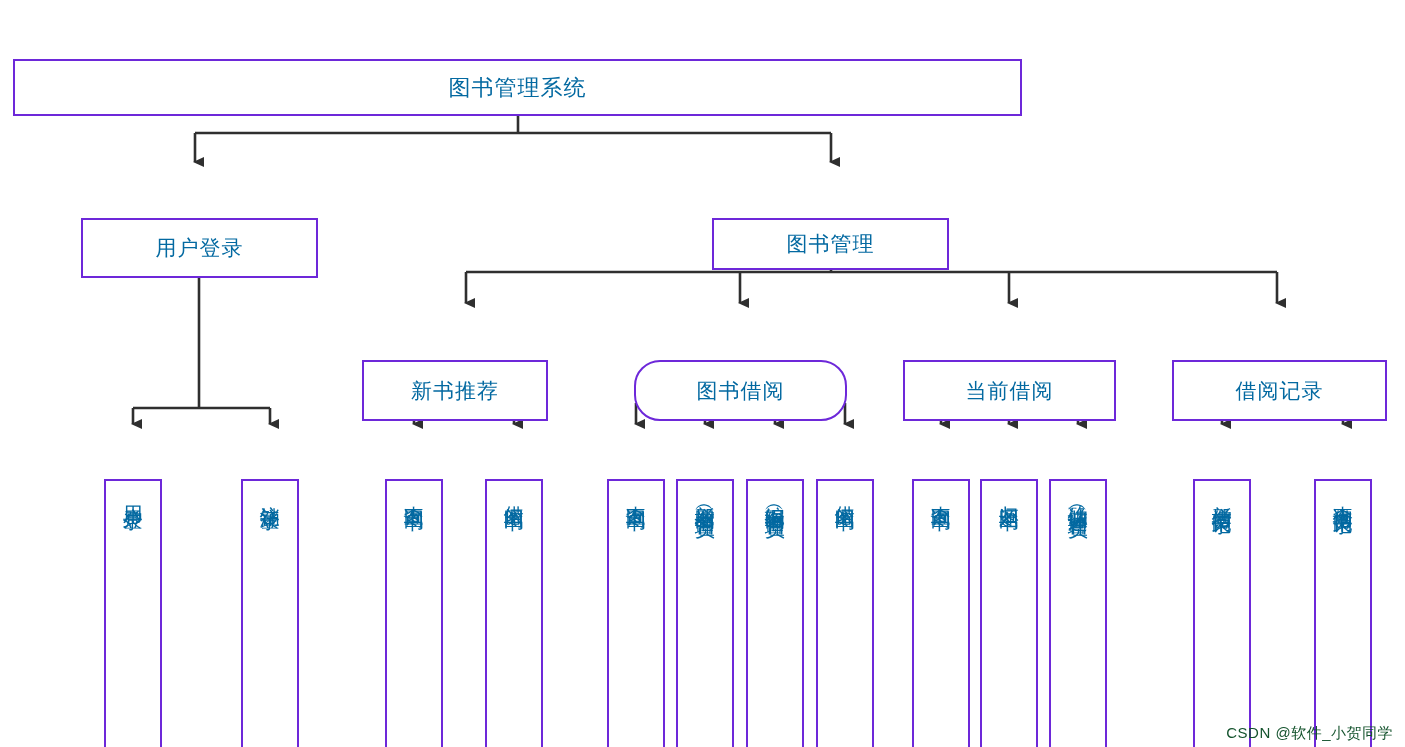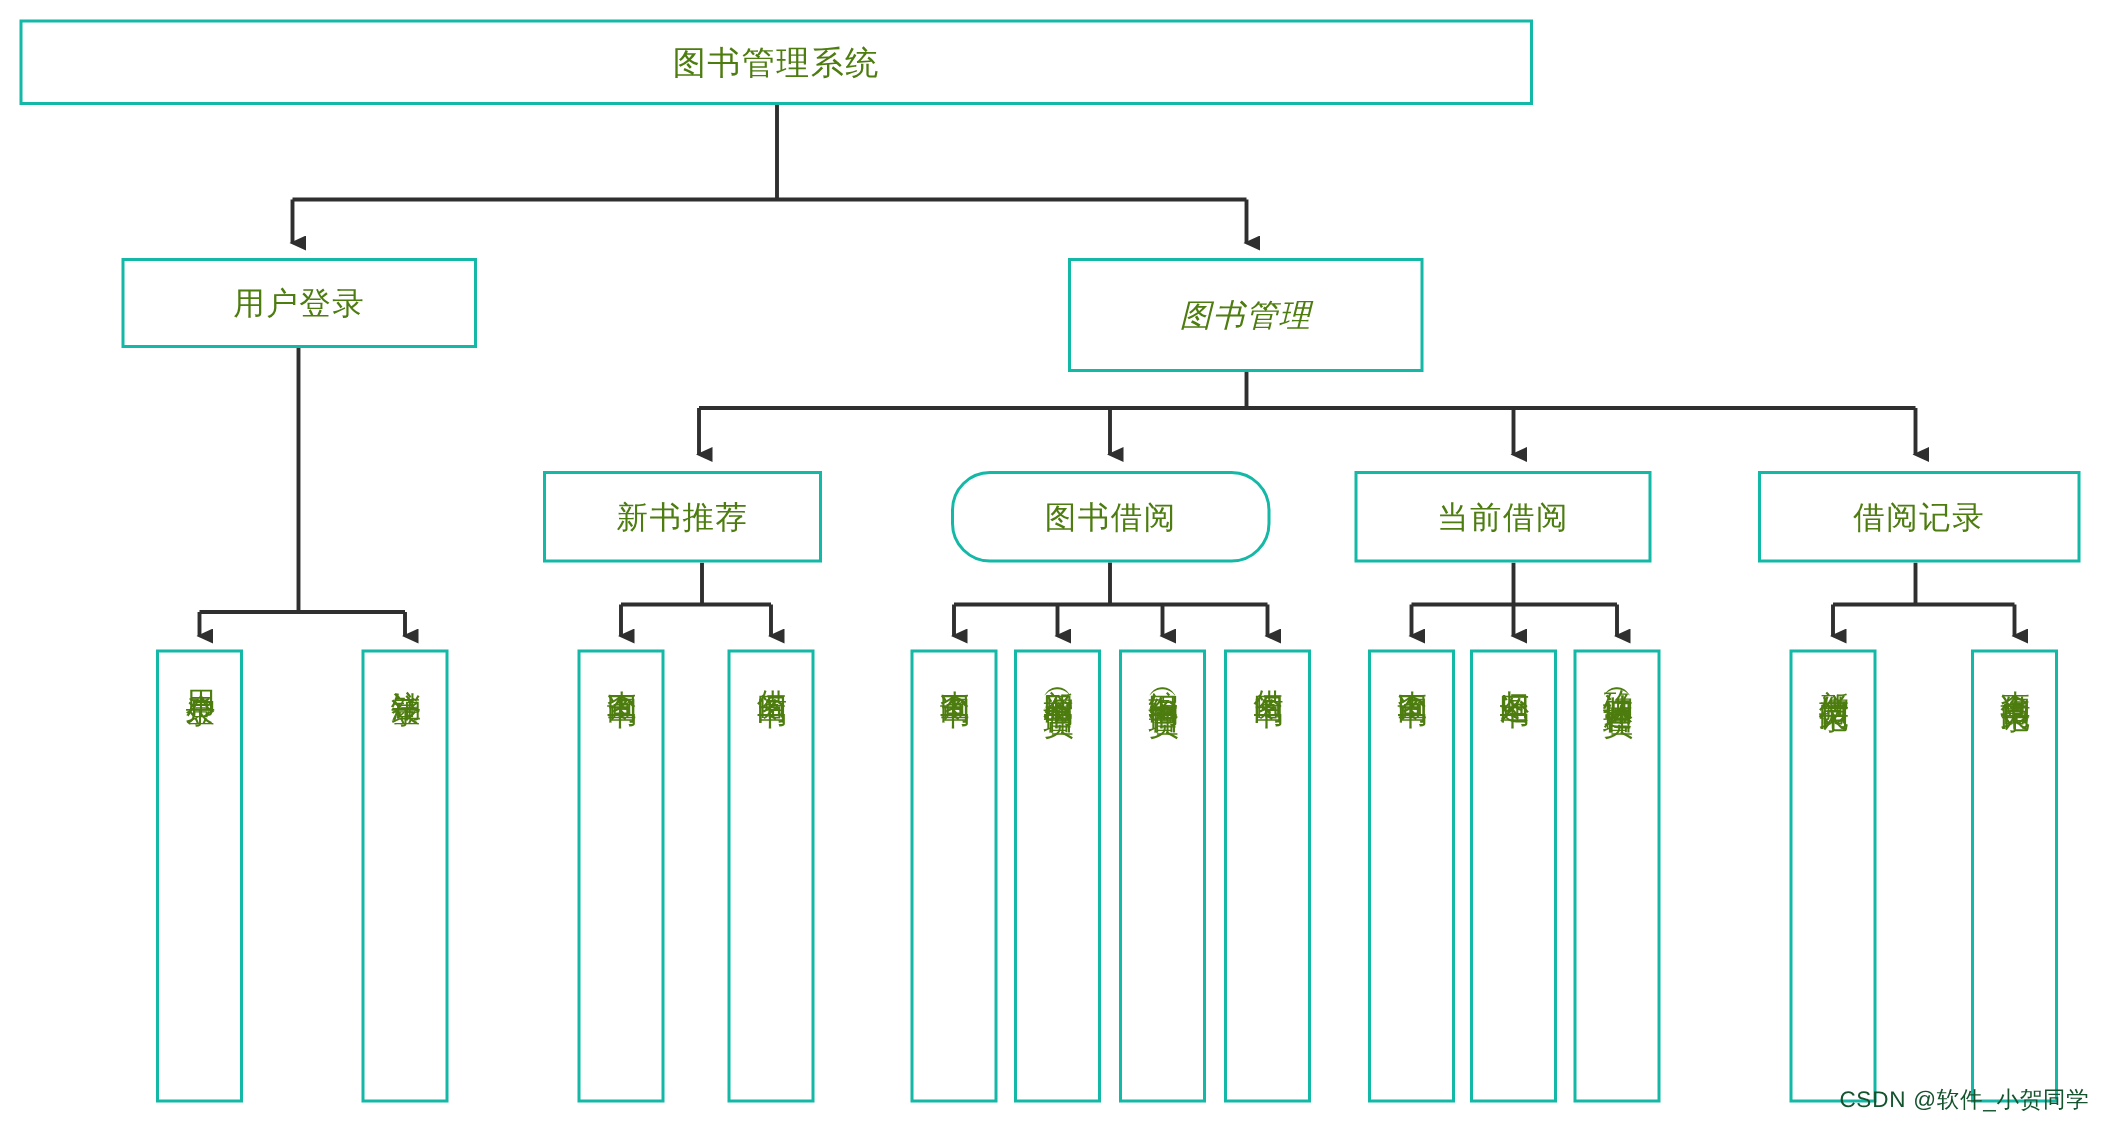--- a/index.html
+++ b/index.html
@@ -17,26 +17,27 @@
   svg#wires{
     position:absolute;
     left:0; top:0;
     width:1405px;
     height:747px;
     pointer-events:none;
   }
   .node{
     position:absolute;
     box-sizing:border-box;
-    border:2px solid #14b8a6;
+    border:2px solid #6d28d9;
     background:#ffffff;
     display:flex;
     align-items:center;
     justify-content:center;
-    color:#4d7c0f;
+    color:#0369a1;
+    margin-top:46px;
   }
   .node.horiz{
     font-size:21px;
     letter-spacing:1px;
   }
   .node.root{
     font-size:22px;
   }
   .node.vert{
     font-size:20px;
@@ -117,31 +118,31 @@
     </g>
   </svg>
 
   <div class="node horiz root" style="left:13px; top:13px; width:1009px; height:57px;">
     <span>图书管理系统</span>
   </div>
 
   <div class="node horiz" style="left:81px; top:172px; width:237px; height:60px;">
     <span>用户登录</span>
   </div>
-  <div class="node horiz" style="left:712px; top:172px; width:237px; height:76px;font-style:italic;">
+  <div class="node horiz" style="left:712px; top:172px; width:237px; height:52px;">
     <span>图书管理</span>
   </div>
 
   <div class="node horiz" style="left:362px; top:314px; width:186px; height:61px;">
     <span>新书推荐</span>
   </div>
   <div class="node horiz" style="left:634px; top:314px; width:213px; height:61px;border-radius:26px;">
     <span>图书借阅</span>
   </div>
-  <div class="node horiz" style="left:903px; top:314px; width:198px; height:61px;align-items:center;">
+  <div class="node horiz" style="left:903px; top:314px; width:213px; height:61px;align-items:center;">
     <span>当前借阅</span>
   </div>
   <div class="node horiz" style="left:1172px; top:314px; width:215px; height:61px;">
     <span>借阅记录</span>
   </div>
 
   <div class="node vert" style="left:104px; top:433px; width:58px; height:302px;">
     <span class="vtext">用户登录</span>
   </div>
   <div class="node vert" style="left:241px; top:433px; width:58px; height:302px;">

